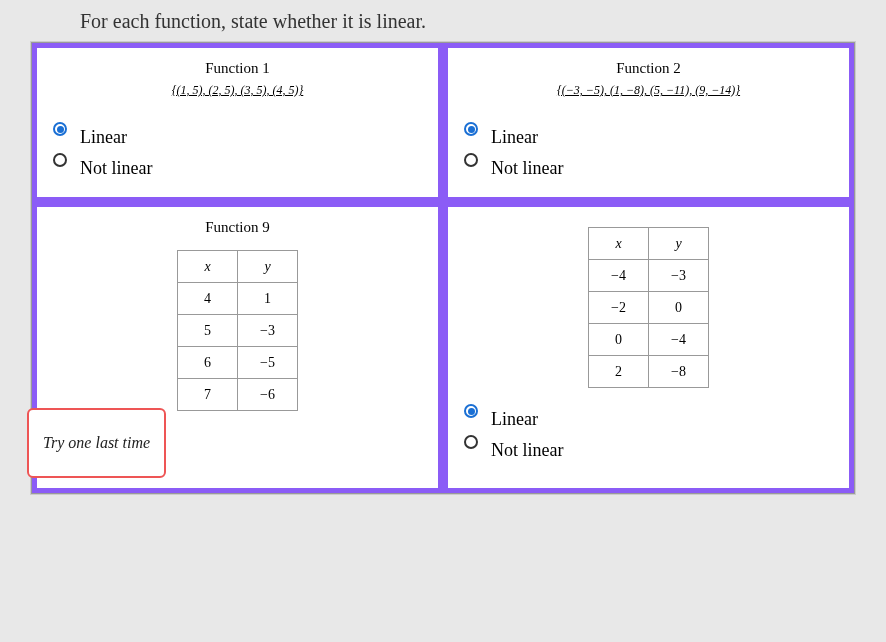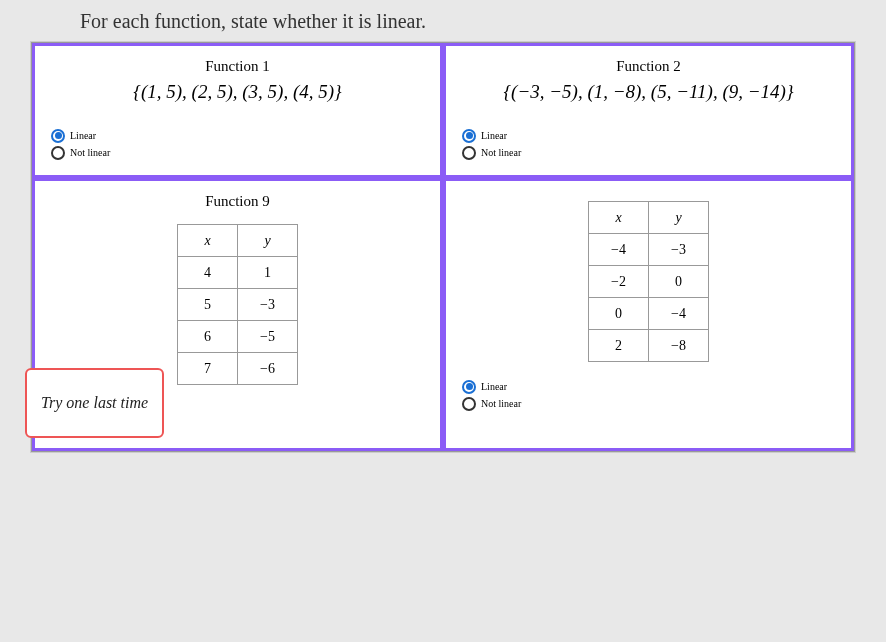--- a/index.html
+++ b/index.html
@@ -27,48 +27,49 @@
     }
 
     .grid-2x2 {
       display: grid;
       grid-template-columns: 1fr 1fr;
       grid-template-rows: auto auto;
       border: 1px solid #999;
     }
 
     .cell {
-      border: 3px solid #8b5cf6;
+      border: 5px solid #8b5cf6;
       padding: 12px 16px 14px 16px;
       background: white;
     }
 
     .cell-title {
       text-align: center;
       font-size: 15px;
       margin-bottom: 6px;
       font-style: normal;
     }
 
     .function-set {
-      font-size: 19px;
+      font-size: 12px;
       text-align: center;
       margin-bottom: 24px;
       font-style: italic;
+      text-decoration: underline;
     }
 
     .radio-group {
       margin-top: 6px;
     }
 
     .radio-option {
       display: flex;
-      align-items: center;
-      gap: 5px;
-      font-size: 10px;
+      align-items: flex-start;
+      gap: 13px;
+      font-size: 18px;
       line-height: 1.7;
     }
 
     .radio-circle {
       width: 14px;
       height: 14px;
       border-radius: 50%;
       border: 2px solid #333;
       display: inline-flex;
       align-items: center;

